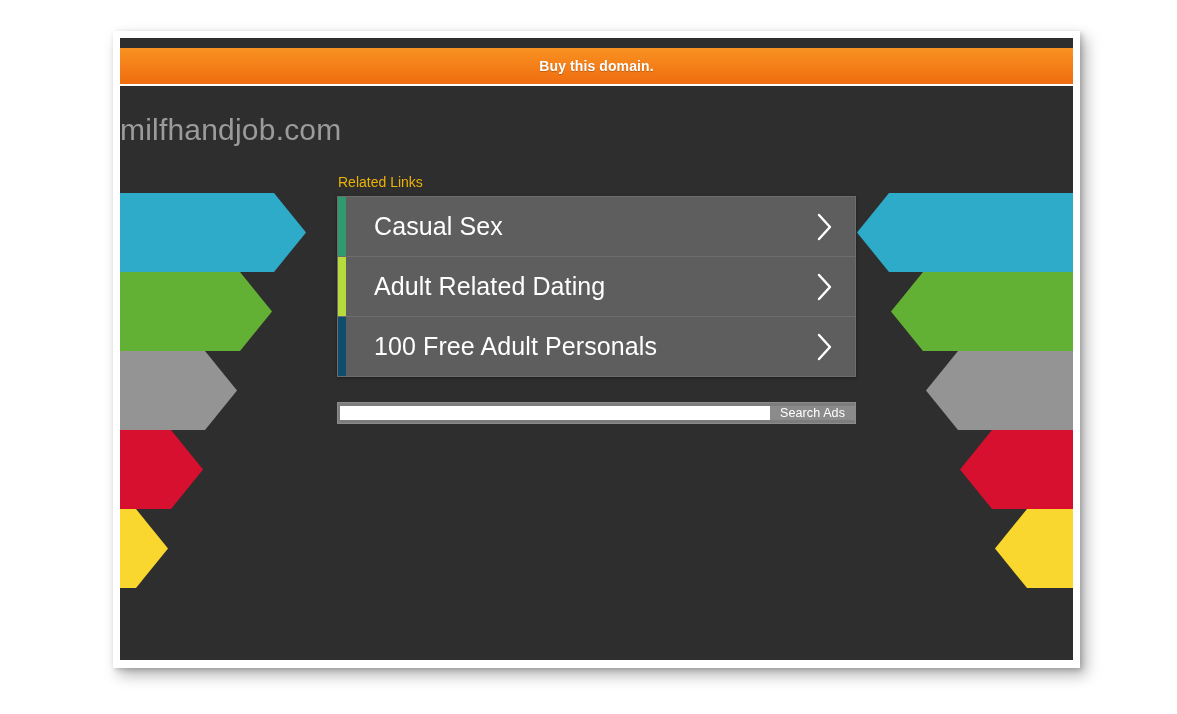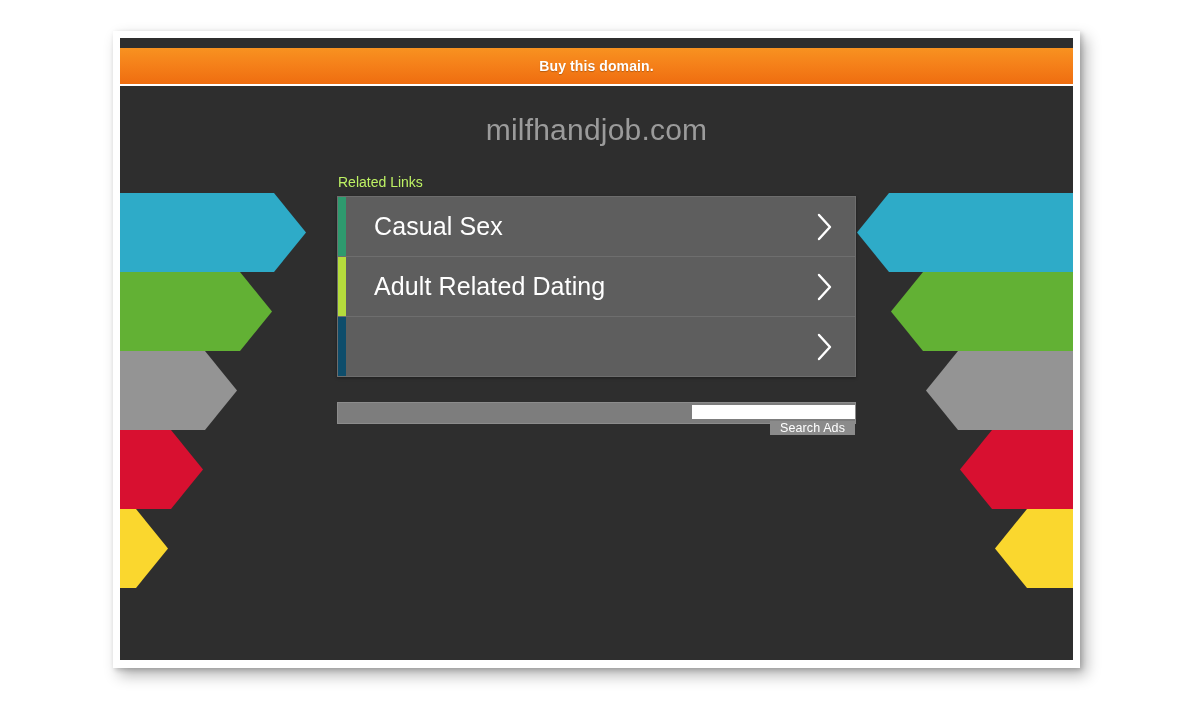--- a/index.html
+++ b/index.html
@@ -88,38 +88,37 @@
     position: absolute;
     height: 79px;
     left: 0;
   }
   .arrow-side.right .arrow { left: auto; right: 0; }
 
   
   .domain-title {
     position: relative;
     z-index: 3;
-    text-align: center;
     margin-top: 27px;
     color: #9b9b9b;
     font-size: 30px;
     font-weight: 300;
     letter-spacing: 0.2px;
   }
 
   
   .links-wrap {
     position: relative;
     z-index: 3;
     width: 519px;
     margin: 27px auto 0 auto;
   }
 
   .related-label {
-    color: #bef264;
+    color: #eab308;
     font-size: 14px;
     margin-bottom: 6px;
     padding-left: 1px;
   }
 
   .links-list {
     border: 1px solid #6d6d6d;
     border-bottom: none;
     box-shadow: 0 1px 3px rgba(0,0,0,0.35);
   }
@@ -161,25 +160,24 @@
     display: block;
   }
 
   
   .search-wrap {
     position: relative;
     z-index: 3;
     width: 519px;
     margin: 25px auto 0 auto;
     display: flex;
-    align-items: flex-end;
+    align-items: center;
     height: 22px;
     background: #7d7d7d;
     border: 1px solid #8c8c8c;
-    flex-direction: column;
   }
 
   .search-input {
     flex: 1 1 auto;
     border: none;
     outline: none;
     background: #ffffff;
     margin: 2px 0 2px 2px;
     font-family: "Liberation Sans", sans-serif;
     font-size: 12px;
@@ -246,20 +244,21 @@
             </a>
             <a class="link-row" href="#">
               <span class="link-accent" style="background: rgb(181, 220, 60);"></span>
               <span class="link-label">Adult Related Dating</span>
               <svg class="link-chevron" viewBox="0 0 18 30">
                 <path d="M3 3 L14 15 L3 27" fill="none" stroke="#ffffff" stroke-width="2.4" stroke-linecap="round" stroke-linejoin="round"></path>
               </svg>
             </a>
             <a class="link-row" href="#">
               <span class="link-accent" style="background: rgb(14, 77, 107);"></span>
+              <span class="link-label">100 Free Adult Personals</span>
               <svg class="link-chevron" viewBox="0 0 18 30">
                 <path d="M3 3 L14 15 L3 27" fill="none" stroke="#ffffff" stroke-width="2.4" stroke-linecap="round" stroke-linejoin="round"></path>
               </svg>
             </a>
           </div>
       </div>
 
       <div class="search-wrap">
         <input class="search-input" type="text" placeholder="" style="">
         <button class="search-button">Search Ads</button>

